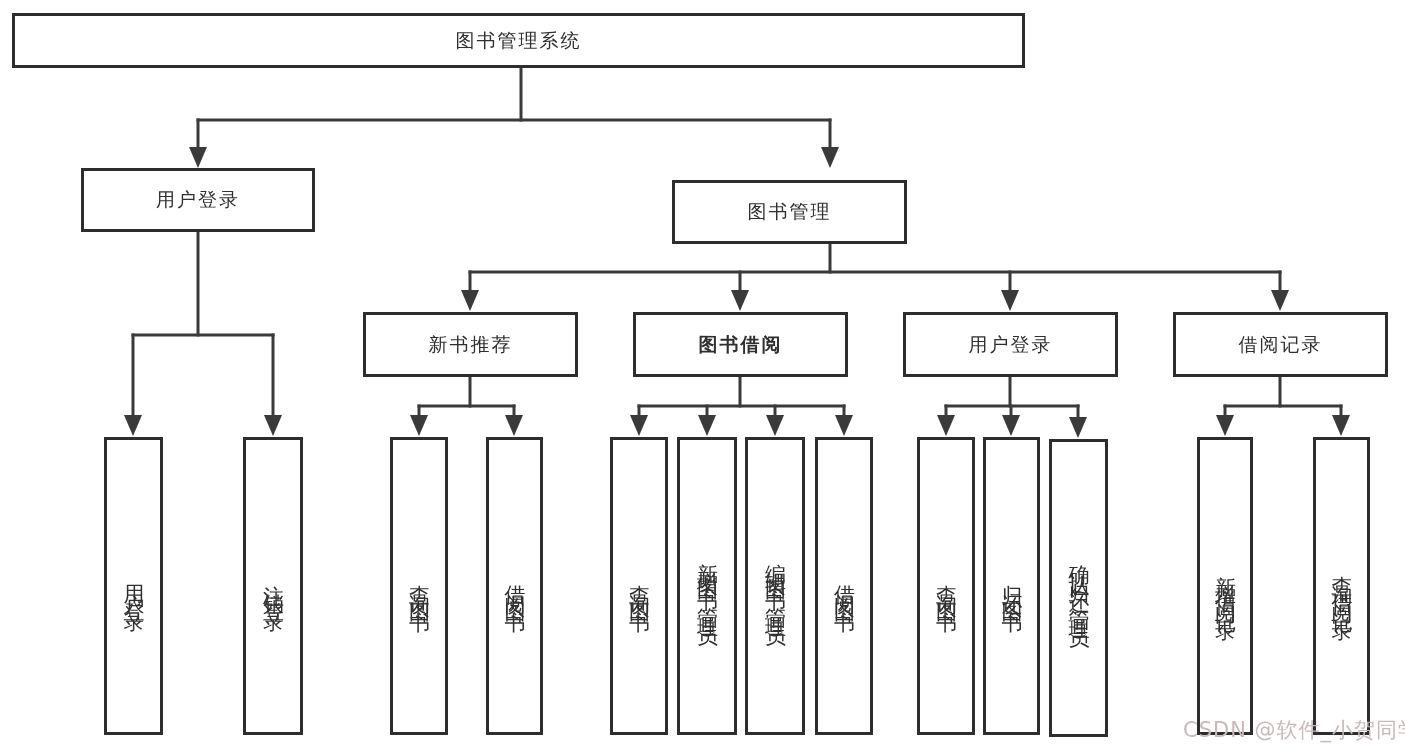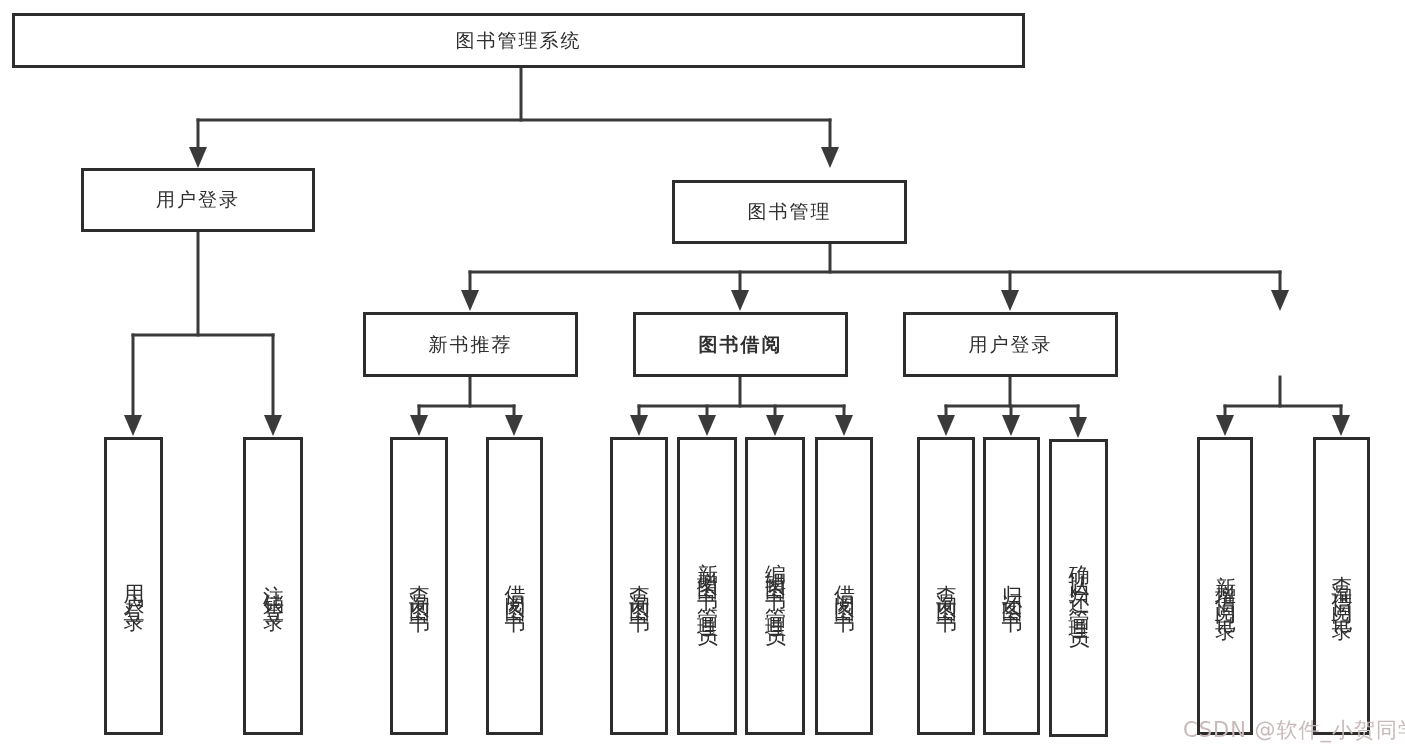--- a/index.html
+++ b/index.html
@@ -108,20 +108,21 @@
     </svg>
 
   <div class="box hbox" style="left:12px; top:13px; width:1013px; height:55px;">图书管理系统</div>
 
   <div class="box hbox" style="left:81px; top:168px; width:234px; height:64px;">用户登录</div>
   <div class="box hbox" style="left:672px; top:168px; width:235px; height:64px;margin-top:12px;">图书管理</div>
 
   <div class="box hbox" style="left:363px; top:312px; width:215px; height:65px;text-align:right;">新书推荐</div>
   <div class="box hbox" style="left:633px; top:312px; width:215px; height:65px;font-weight:bold;">图书借阅</div>
   <div class="box hbox" style="left:903px; top:312px; width:215px; height:65px;">用户登录</div>
+  <div class="box hbox" style="left:1173px; top:312px; width:215px; height:65px;">借阅记录</div>
 
   <div class="box vbox" style="left:104px; top:437px; width:59px; height:298px;">
     <span class="vlabel">用户登录</span>
   </div>
   <div class="box vbox" style="left:243px; top:437px; width:60px; height:298px;">
     <span class="vlabel">注销登录</span>
   </div>
 
   <div class="box vbox" style="left:390px; top:437px; width:58px; height:298px;">
     <span class="vlabel">查询图书</span>

